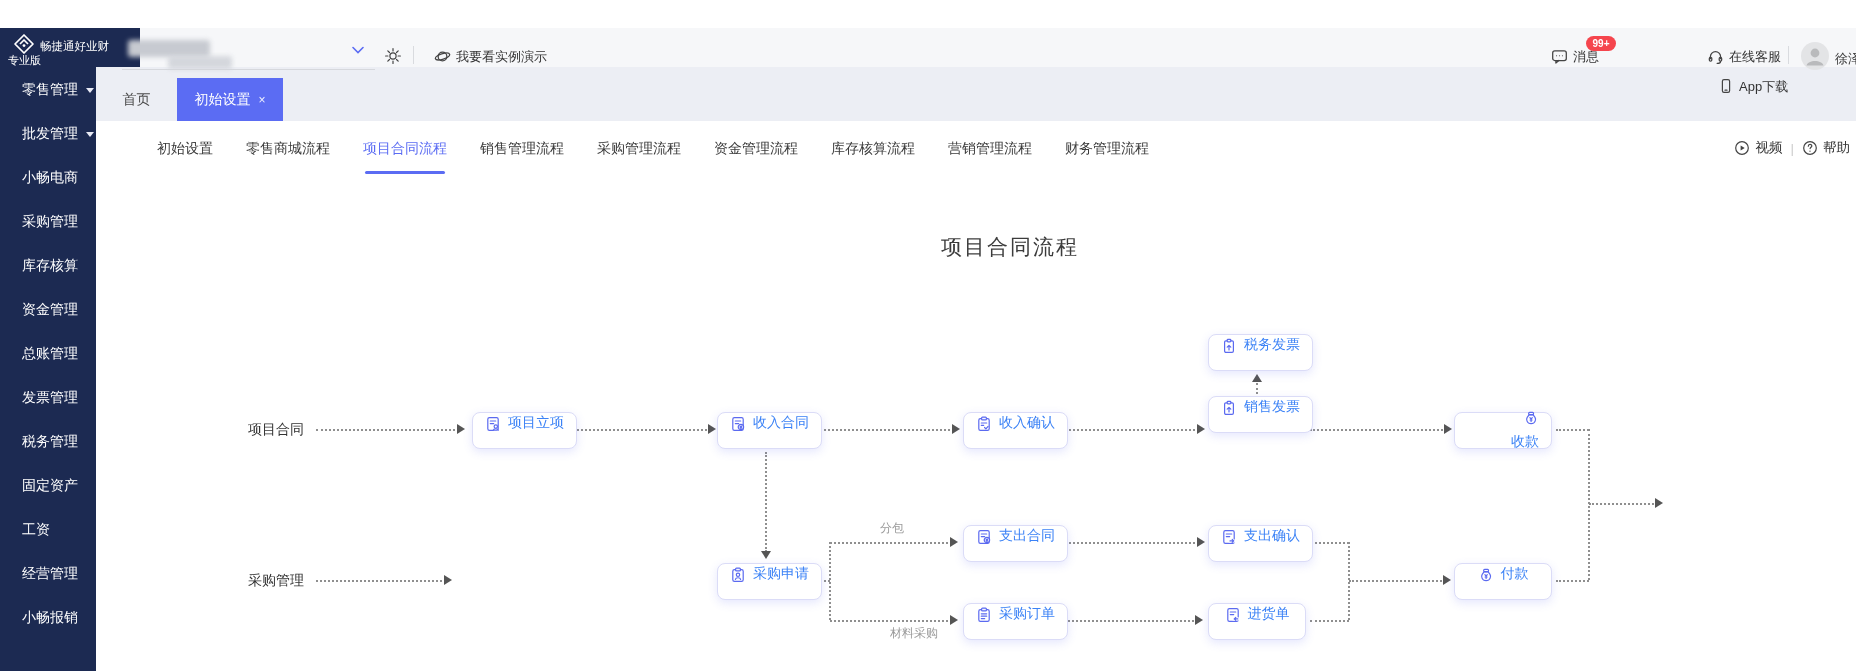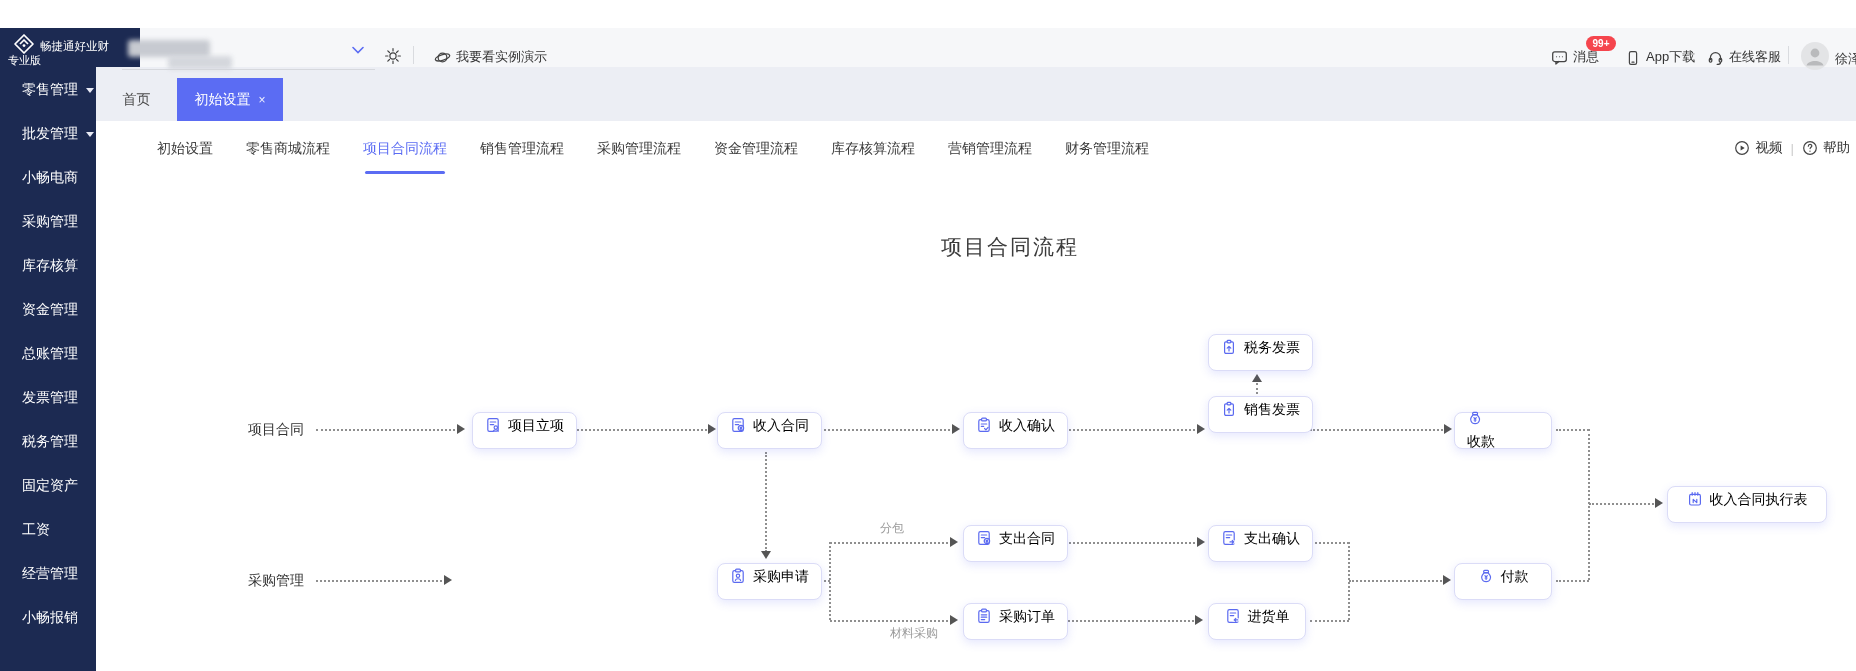--- a/index.html
+++ b/index.html
@@ -12,21 +12,21 @@
   .logo-block{left:0;top:28px;width:140px;height:39px;background:#1c2a52;z-index:6;}
   .logo-mark{position:absolute;left:13px;top:5px;}
   .logo-title{position:absolute;left:40px;top:11px;font-size:11.5px;color:#fff;white-space:nowrap;}
   .logo-sub{position:absolute;left:8px;top:25px;font-size:11px;color:#fff;}
   .org-select{left:122px;top:38px;width:253px;height:31px;border-bottom:1px solid #d6d8dd;z-index:7;}
   .blur1{left:128px;top:40px;width:82px;height:17px;background:#c7cad1;border-radius:3px;filter:blur(2.5px);z-index:8;}
   .blur2{left:168px;top:56px;width:64px;height:13px;background:#cfd2d8;border-radius:3px;filter:blur(2.5px);opacity:.85;z-index:8;}
   .chevron{left:352px;top:46px;z-index:8;}
   .gear{left:384px;top:47px;z-index:7;cursor:pointer;}
   .vdiv{width:1px;height:18px;background:#d9dbdf;}
-  .h-item{position:absolute;top:48px;display:flex;align-items:flex-end;gap:5px;font-size:13px;color:#333;white-space:nowrap;z-index:7;cursor:pointer;}
+  .h-item{position:absolute;top:48px;display:flex;align-items:flex-start;gap:5px;font-size:13px;color:#333;white-space:nowrap;z-index:7;cursor:pointer;}
   .badge{left:1586px;top:36px;min-width:30px;height:15px;background:#f5454d;color:#fff;border-radius:8px;
          font-size:10px;line-height:15px;text-align:center;padding:0 4px;box-sizing:border-box;z-index:8;font-weight:bold;}
   .avatar{left:1801px;top:42px;z-index:7;cursor:pointer;}
   .uname{left:1835px;top:50px;font-size:13px;color:#333;z-index:7;white-space:nowrap;}
   
   .tabstrip{left:96px;top:67px;width:1760px;height:54px;background:#eceef4;}
   .tab-home{left:96px;top:78px;width:81px;height:43px;line-height:43px;text-align:center;font-size:14px;color:#4a4a4a;cursor:pointer;}
   .tab-active{left:177px;top:78px;width:106px;height:43px;background:#5b6cf3;color:#fff;font-size:14px;
               display:flex;align-items:center;justify-content:center;gap:8px;cursor:pointer;}
   .tab-close{font-size:12px;opacity:.9;cursor:pointer;}
@@ -40,22 +40,22 @@
   .nav{left:96px;top:121px;width:1500px;height:54px;display:flex;align-items:center;gap:33px;padding-left:61px;box-sizing:border-box;z-index:4;}
   .nav-item{font-size:14px;color:#3a3a3a;cursor:pointer;position:relative;line-height:51px;white-space:nowrap;}
   .nav-item.active{color:#5b6cf3;}
   .nav-item.active::after{content:"";position:absolute;left:2px;right:2px;bottom:0;height:3px;background:#5b6cf3;border-radius:2px;}
   .nav-right{right:6px;top:121px;height:54px;display:flex;align-items:center;gap:5px;font-size:13.5px;color:#333;z-index:4;}
   .nav-sep{color:#ccc;margin:0 3px;}
   
   .flow-title{left:860px;top:233px;width:300px;text-align:center;font-size:21px;color:#3c3c3c;font-weight:500;letter-spacing:2px;z-index:2;}
   .lane{font-size:14px;color:#333;z-index:2;white-space:nowrap;}
   .node{position:absolute;height:37px;min-width:98px;background:#fff;border:1px solid #dbdcf7;border-radius:8px;
-        box-shadow:0 3px 10px rgba(91,106,240,.16);display:flex;align-items:flex-start;justify-content:center;gap:7px;
-        padding:4px 12px;box-sizing:border-box;font-size:14px;color:#000000;z-index:3;cursor:pointer;white-space:nowrap;}
+        box-shadow:0 3px 10px rgba(91,106,240,.16);display:flex;align-items:flex-end;justify-content:center;gap:7px;
+        padding:16px 12px;box-sizing:border-box;font-size:14px;color:#3b82f6;z-index:3;cursor:pointer;white-space:nowrap;}
   .lh{position:absolute;border-top:2px dotted #8f8f8f;height:0;z-index:1;}
   .lv{position:absolute;border-left:2px dotted #8f8f8f;width:0;z-index:1;}
   .ar{position:absolute;width:0;height:0;z-index:2;}
   .ar.r{border-left:8px solid #555;border-top:5px solid transparent;border-bottom:5px solid transparent;}
   .ar.u{border-bottom:8px solid #555;border-left:5px solid transparent;border-right:5px solid transparent;}
   .ar.d{border-top:8px solid #555;border-left:5px solid transparent;border-right:5px solid transparent;}
   .elabel{position:absolute;font-size:12px;color:#9a9a9a;z-index:2;white-space:nowrap;}
   svg{display:block;}
   .nicon svg{stroke:#5b6af0;fill:none;stroke-width:1.2;stroke-linecap:round;stroke-linejoin:round;}
   .gicon svg{stroke:#444;fill:none;stroke-width:1.2;stroke-linecap:round;stroke-linejoin:round;}
@@ -111,21 +111,21 @@
       <rect x="1.6" y="2.8" width="12.8" height="9" rx="2"></rect>
       <path d="M4.6 11.8v2.4l2.8-2.4"></path>
       <circle cx="5.2" cy="7.3" r=".55" fill="#444" stroke="none"></circle>
         <circle cx="8" cy="7.3" r=".55" fill="#444" stroke="none"></circle>
         <circle cx="10.8" cy="7.3" r=".55" fill="#444" stroke="none"></circle>
     </svg>
     <span>消息</span>
   </div>
   <div class="abs badge">99+</div>
 
-  <div class="h-item gicon" style="left:1625px;">
+  <div class="h-item gicon" style="left:1718px;margin-top:30px;">
     <svg width="16" height="16" viewBox="0 0 16 16">
       <rect x="4.4" y="1.6" width="7.2" height="12.8" rx="1.6"></rect>
       <path d="M7 12.2h2"></path>
     </svg>
     <span>App下载</span>
   </div>
 
   <div class="h-item gicon" style="left:1707px;">
     <svg width="17" height="17" viewBox="0 0 16 16">
       <path d="M3.2 10V8.2a4.8 4.8 0 019.6 0V10"></path>
@@ -304,30 +304,20 @@
   <div class="node" style="left:1208px;top:334px;">
     <span class="nicon">
         <svg width="16" height="16" viewBox="0 0 16 16">
           <rect x="3.6" y="2.8" width="8.8" height="11.6" rx="1.3"></rect>
           <rect x="6.2" y="1.3" width="3.6" height="2.6" rx="0.8" fill="#f4f5ff"></rect>
           <path d="M8 12V7.3M6.2 9.1L8 7.3l1.8 1.8"></path>
         </svg>
       </span>
     <span>税务发票</span>
   </div>
-  <div class="node" style="left:1667px;top:486px;width:160px;">
-    <span class="nicon">
-        <svg width="16" height="16" viewBox="0 0 16 16">
-          <rect x="2.6" y="3.4" width="10.8" height="10.6" rx="1.5"></rect>
-          <path d="M5.2 1.6v2.6M8 1.6v2.6M10.8 1.6v2.6"></path>
-          <path d="M6.2 11.6V8.4l3.6 3.2V8.4"></path>
-        </svg>
-      </span>
-    <span>收入合同执行表</span>
-  </div>
   <div class="node" style="left:963px;top:525px;">
     <span class="nicon">
         <svg width="16" height="16" viewBox="0 0 16 16">
           <rect x="2.8" y="1.6" width="10.4" height="12.8" rx="1.6"></rect>
           <path d="M5.3 5h5.4M5.3 7.6h3.4"></path>
           <circle cx="10.9" cy="11" r="2.7" fill="#fff"></circle>
           <path d="M9.9 9.9l1 1.2 1-1.2M10.9 11.2v1.7M10.1 11.7h1.6"></path>
         </svg>
       </span>
     <span>支出合同</span>

